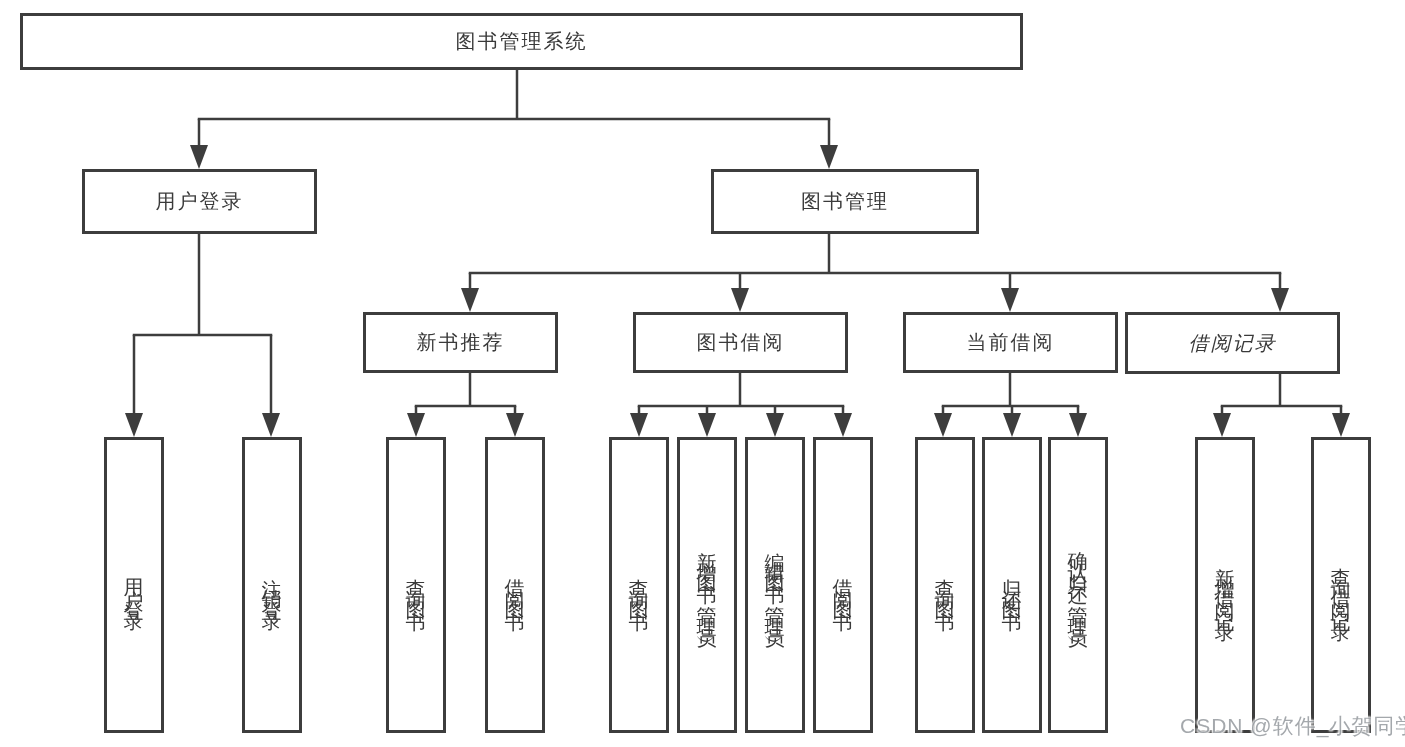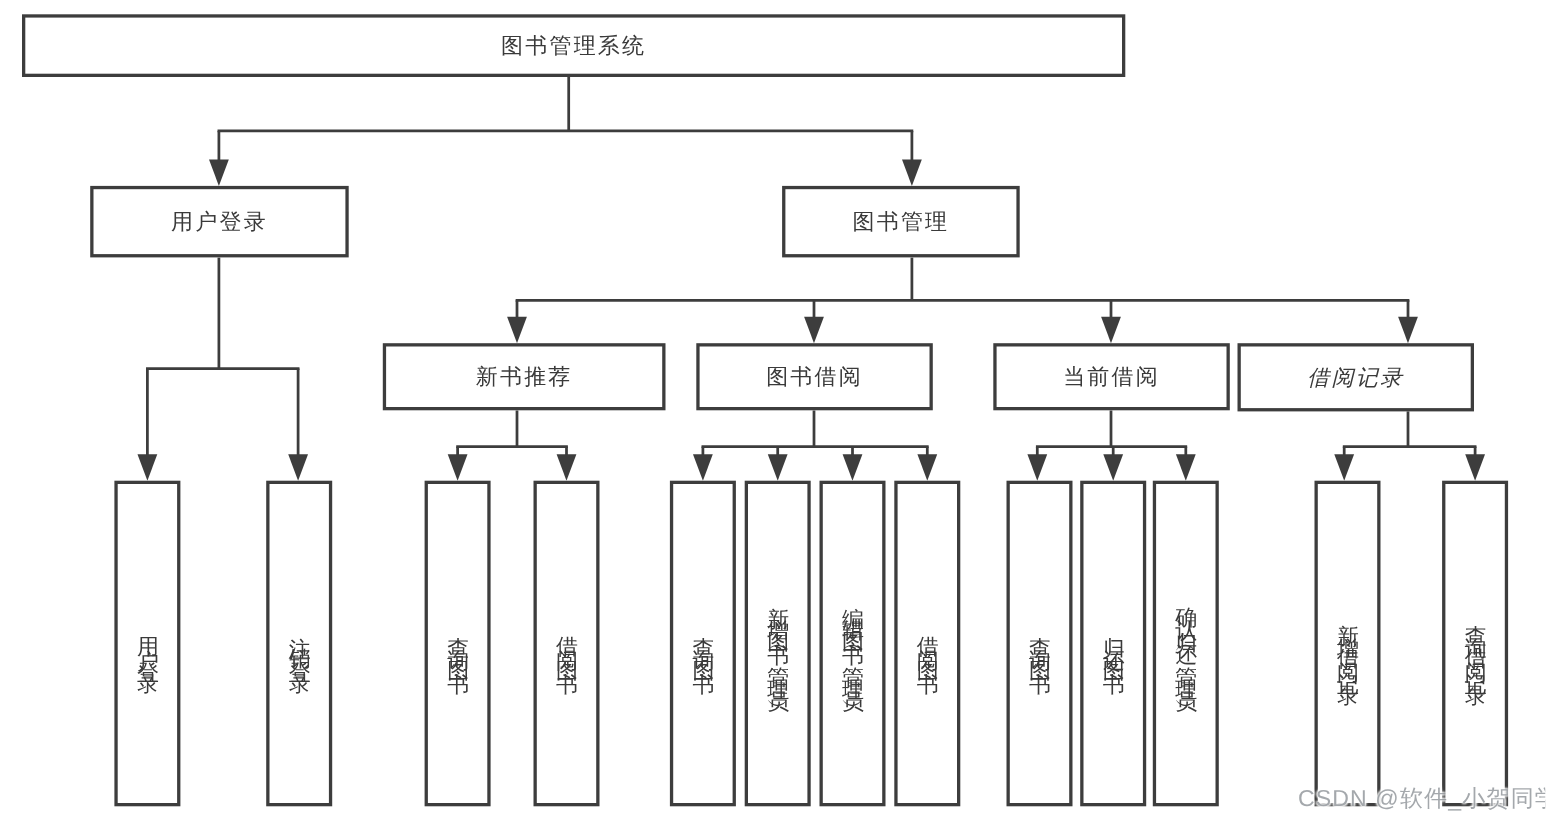--- a/index.html
+++ b/index.html
@@ -79,23 +79,23 @@
       <polygon points="1069,413 1087,413 1078,437" fill="#3d3d3d"></polygon>
       <line x1="1222" y1="406" x2="1222" y2="425" stroke="#3d3d3d" stroke-width="2.5"></line>
       <polygon points="1213,413 1231,413 1222,437" fill="#3d3d3d"></polygon>
       <line x1="1341" y1="406" x2="1341" y2="425" stroke="#3d3d3d" stroke-width="2.5"></line>
       <polygon points="1332,413 1350,413 1341,437" fill="#3d3d3d"></polygon>
     </svg>
 
   <div class="box" style="left:20px;top:13px;width:1003px;height:57px;">图书管理系统</div>
 
   <div class="box" style="left:82px;top:169px;width:235px;height:65px;">用户登录</div>
-  <div class="box" style="left:711px;top:169px;width:216px;height:65px;text-align:center;">图书管理</div>
+  <div class="box" style="left:711px;top:169px;width:268px;height:65px;text-align:center;">图书管理</div>
 
-  <div class="box" style="left:348px;top:312px;width:257px;height:61px;">新书推荐</div>
+  <div class="box" style="left:363px;top:312px;width:195px;height:61px;">新书推荐</div>
   <div class="box" style="left:903px;top:312px;width:215px;height:61px;">当前借阅</div>
   <div class="box" style="left:633px;top:312px;width:215px;height:61px;">图书借阅</div>
   <div class="box" style="left:1125px;top:312px;width:215px;height:62px;font-style:italic;">借阅记录</div>
 
   <div class="box v" style="left:104px;top:437px;width:60px;height:296px;">用户登录</div>
   <div class="box v" style="left:242px;top:437px;width:60px;height:296px;">注销登录</div>
 
   <div class="box v" style="left:386px;top:437px;width:60px;height:296px;">查询图书</div>
   <div class="box v" style="left:485px;top:437px;width:60px;height:296px;">借阅图书</div>
 

